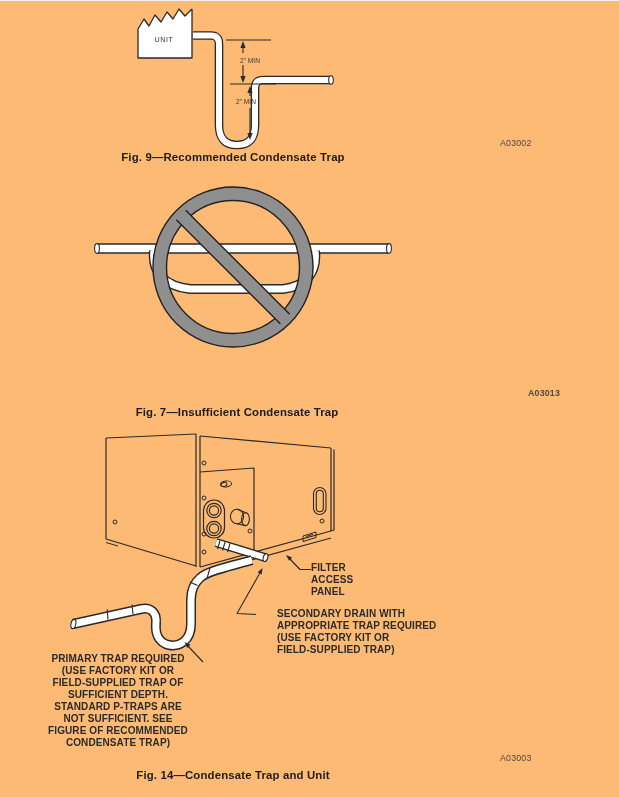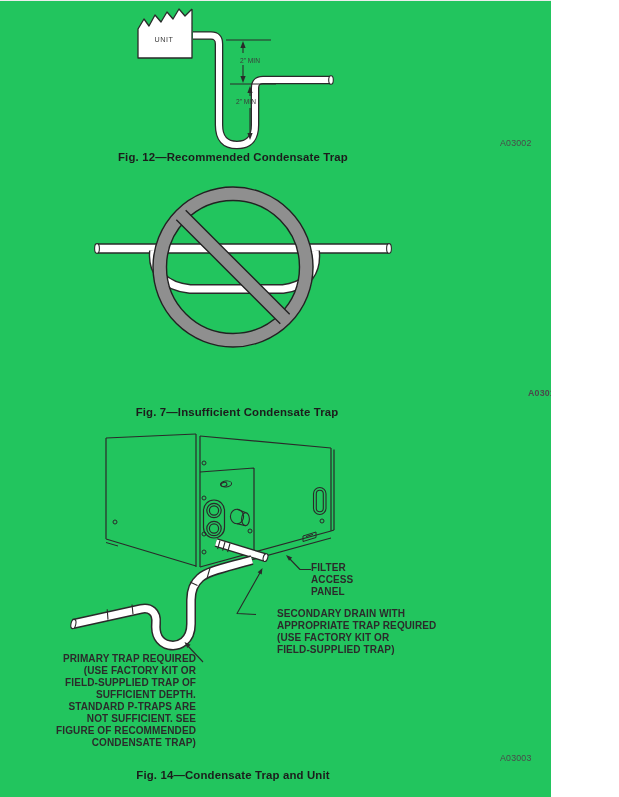--- a/index.html
+++ b/index.html
@@ -1,35 +1,35 @@
 <!DOCTYPE html>
 <html><head>
 <meta charset="utf-8">
 <style>
   html,body{margin:0;padding:0;background:#ffffff;}
   #page{
-    position:relative;width:551px;height:797px;background:#22c55e;overflow:hidden;
+    position:relative;width:619px;height:797px;background:#fdba74;overflow:hidden;
     font-family:"Liberation Sans", sans-serif;color:#1f1f1f;border-top:1px solid #ededed;
   }
   #art{position:absolute;left:0;top:0;}
   .caption{
     position:absolute;font-weight:bold;font-size:11.4px;letter-spacing:.15px;
     text-align:center;color:#1c1c1c;white-space:nowrap;
   }
   .figcode{
     position:absolute;font-size:8.8px;color:#4a4a4a;text-align:left;width:92px;letter-spacing:.2px;
   }
   .warn{
     position:absolute;font-size:10px;color:#2b2b2b;text-align:center;letter-spacing:.3px;white-space:nowrap;
   }
   .callout{
     position:absolute;font-size:10px;line-height:12px;color:#2b2b2b;
     white-space:pre-line;letter-spacing:.1px;font-weight:bold;
   }
-  .callout.right{text-align:right;}
+  .callout.right{text-align:center;}
 </style>
 </head>
 <body>
 
 <div id="page">
 
   <svg id="art" width="619" height="797" viewBox="0 0 619 797" fill="none" stroke-linecap="butt" stroke-linejoin="round">
 
     <g stroke="#2a2a2a">
 
@@ -144,21 +144,21 @@
         <path d="M256,613.5 L237,612.5 L261,570"></path>
         <polygon points="262.5,567 261.7,573.6 257.6,571.2" fill="#2a2a2a" stroke="none"></polygon>
       </g>
       <g stroke-width="1.1">
         <path d="M203,661 L187,644"></path>
         <polygon points="184.5,641 190.6,643.7 187.2,647 " fill="#2a2a2a" stroke="none"></polygon>
       </g>
     </g>
   </svg>
 
-  <div class="caption" style="left:33px;top:150px;width:400px;">Fig. 12—Recommended Condensate Trap</div>
+  <div class="caption" style="left:33px;top:150px;width:400px;">Fig. 9—Recommended Condensate Trap</div>
   <div class="figcode" style="left:500px;top:137px;">A03002</div>
 
   <div class="figcode" style="left:528px;top:387px;font-weight:bold;">A03013</div>
   <div class="caption" style="left:37px;top:405px;width:400px;">Fig. 7—Insufficient Condensate Trap</div>
 
   <div class="callout" style="left:311px;top:561px;">FILTER
 ACCESS
 PANEL</div>
   <div class="callout" style="left:257px;top:607px;margin-left:20px;">SECONDARY DRAIN WITH
 APPROPRIATE TRAP REQUIRED

